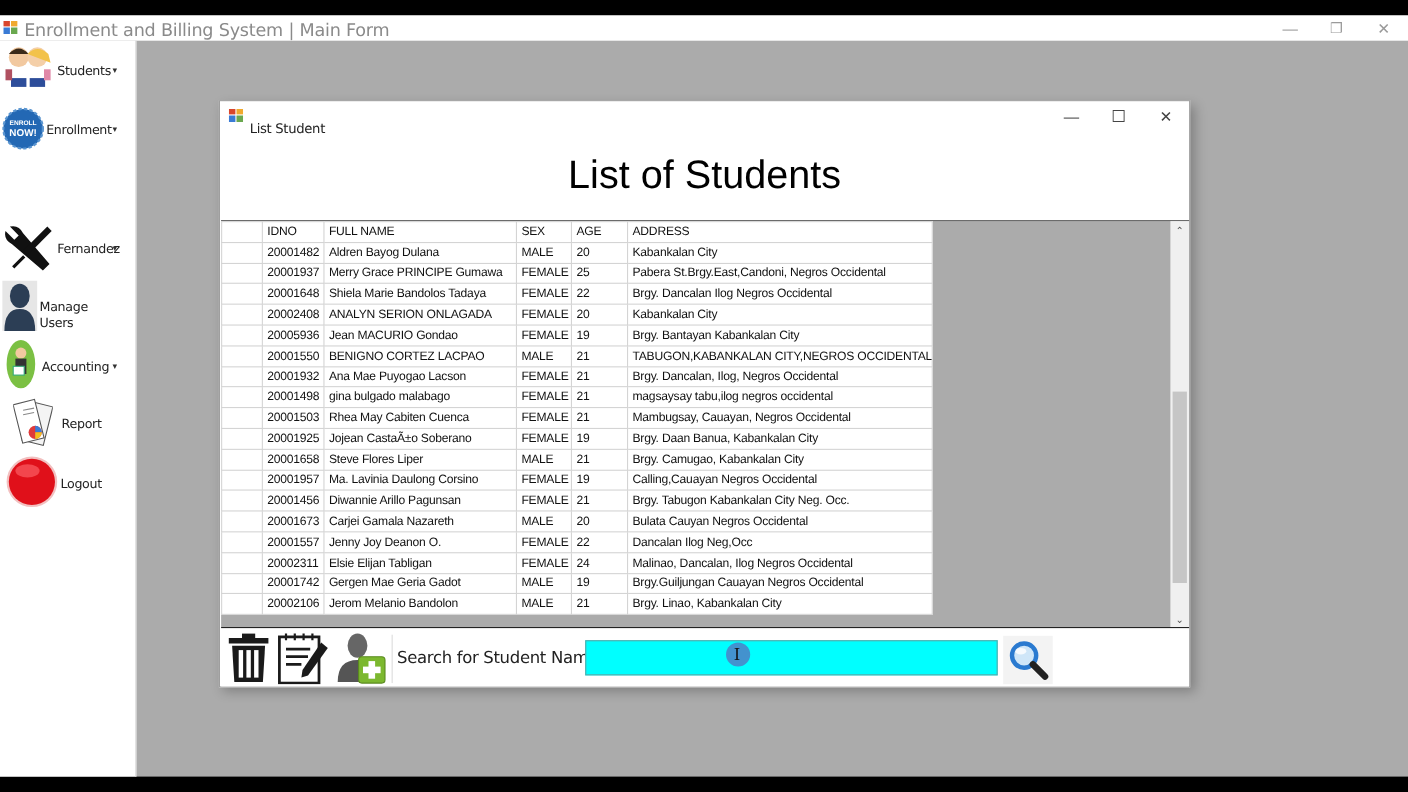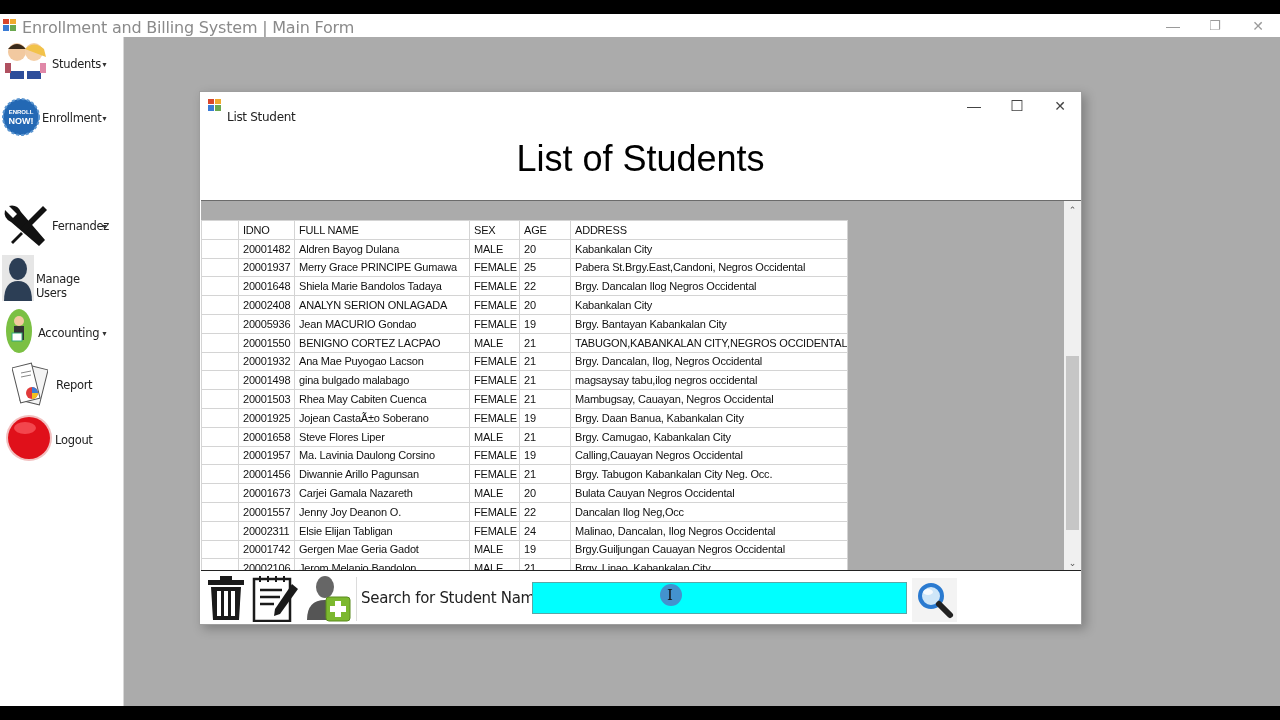--- a/index.html
+++ b/index.html
@@ -11,21 +11,21 @@
   .win-ctrl { position: absolute; top: 0; height: 23px; width: 44px; display: flex; align-items: center; justify-content: center; color: #9a9a9a; font-size: 14px; cursor: pointer; }
   .sidebar { position: absolute; left: 0; top: 23px; width: 124px; height: 669px; background: #fff; border-right: 1px solid #d8d8d8; text-decoration: underline; }
   .nav-item { position: absolute; left: 0; width: 112px; height: 50px; cursor: pointer; }
   .nav-item .lbl { position: absolute; font-size: 11.5px; color: #222; font-family: "DejaVu Sans", sans-serif; letter-spacing: -0.3px; }
   .nav-item .caret { position: absolute; font-size: 7px; color: #333; }
   .child { position: absolute; left: 199px; top: 77px; width: 883px; height: 534px; background: #fff; border: 1px solid #9e9e9e; box-shadow: 4px 4px 10px rgba(0,0,0,0.25); }
   .child-title { position: absolute; left: 27px; top: 6px; font-size: 12px; color: #222; font-family: "DejaVu Sans", sans-serif; letter-spacing: -0.3px; margin-top: 12px; }
   .child-ctrl { position: absolute; top: 0; width: 44px; height: 28px; display: flex; align-items: center; justify-content: center; color: #444; font-size: 14px; cursor: pointer; }
   .heading { position: absolute; left: 0; top: 46px; width: 881px; text-align: center; font-size: 36px; color: #000; font-family: "Liberation Sans", sans-serif; }
   .grid-wrap { position: absolute; left: 1px; top: 108px; width: 880px; height: 370px; background: #ababab; border-top: 1px solid #6b6b6b; overflow: hidden; }
-  table.grid { position: absolute; left: 0; top: 0; border-collapse: collapse; background: #fff; font-size: 11px; font-family: "Liberation Sans", sans-serif; color: #111; table-layout: fixed; margin-top: 19px; }
+  table.grid { position: absolute; left: 0; top: 0; border-collapse: collapse; background: #fff; font-size: 11px; font-family: "Liberation Sans", sans-serif; color: #111; table-layout: fixed; }
   table.grid th, table.grid td { height: 18.8px; padding: 0 0 0 4px; border: 1px solid #d4d4d4; text-align: left; font-weight: normal; white-space: nowrap; overflow: hidden; letter-spacing: -0.2px; }
   table.grid th { border-right: 1px solid #d4d4d4; }
   table.grid td.rh, table.grid th.rh { padding: 0; }
   .vscroll { position: absolute; right: 0; top: 0; width: 17px; height: 370px; background: #f0f0f0; }
   .vscroll .arrow { position: absolute; left: 0; width: 17px; height: 17px; display: flex; align-items: center; justify-content: center; font-size: 9px; color: #555; cursor: pointer; }
   .vscroll .thumb { position: absolute; left: 2px; top: 155px; width: 13px; height: 174px; background: #c6c6c6; cursor: pointer; }
   .bottom { position: absolute; left: 1px; top: 478px; width: 880px; height: 54px; background: #fff; border-top: 1px solid #222; }
   .tool-btn { position: absolute; top: 3px; height: 48px; cursor: pointer; }
   .search-label { position: absolute; left: 160px; top: 18px; font-size: 15px; color: #222; font-family: "DejaVu Sans", sans-serif; letter-spacing: -0.3px; }
   .search-input { position: absolute; left: 331px; top: 11px; width: 375px; height: 32px; background: #00ffff; border: 1px solid #5aa7a7; outline: none; font-size: 14px; padding-left: 3px; }

